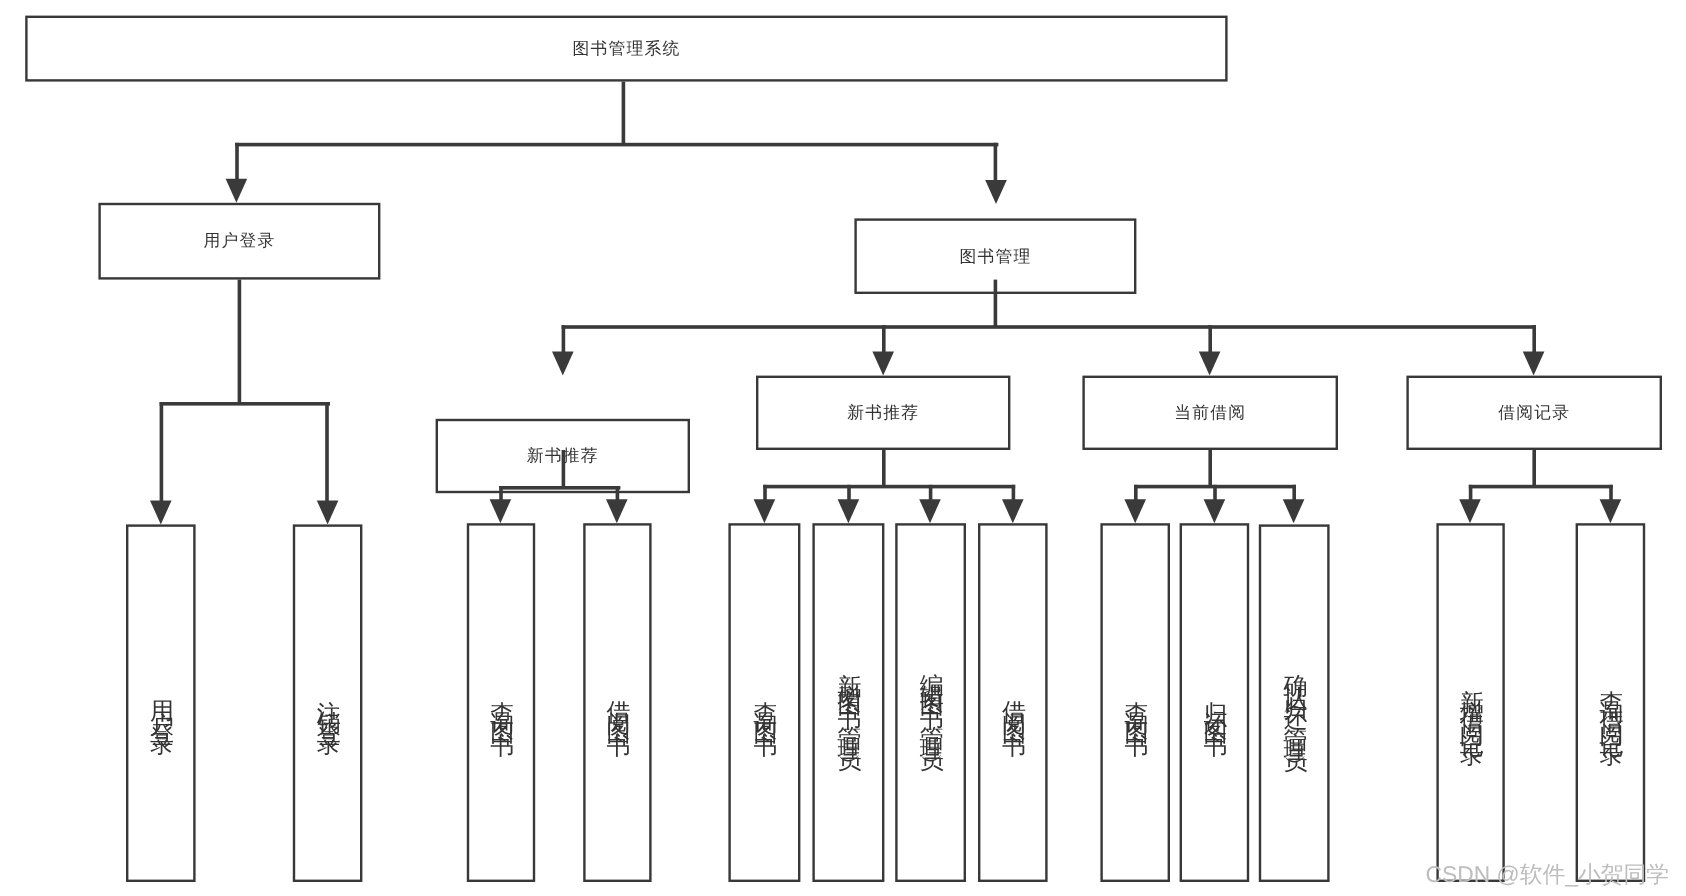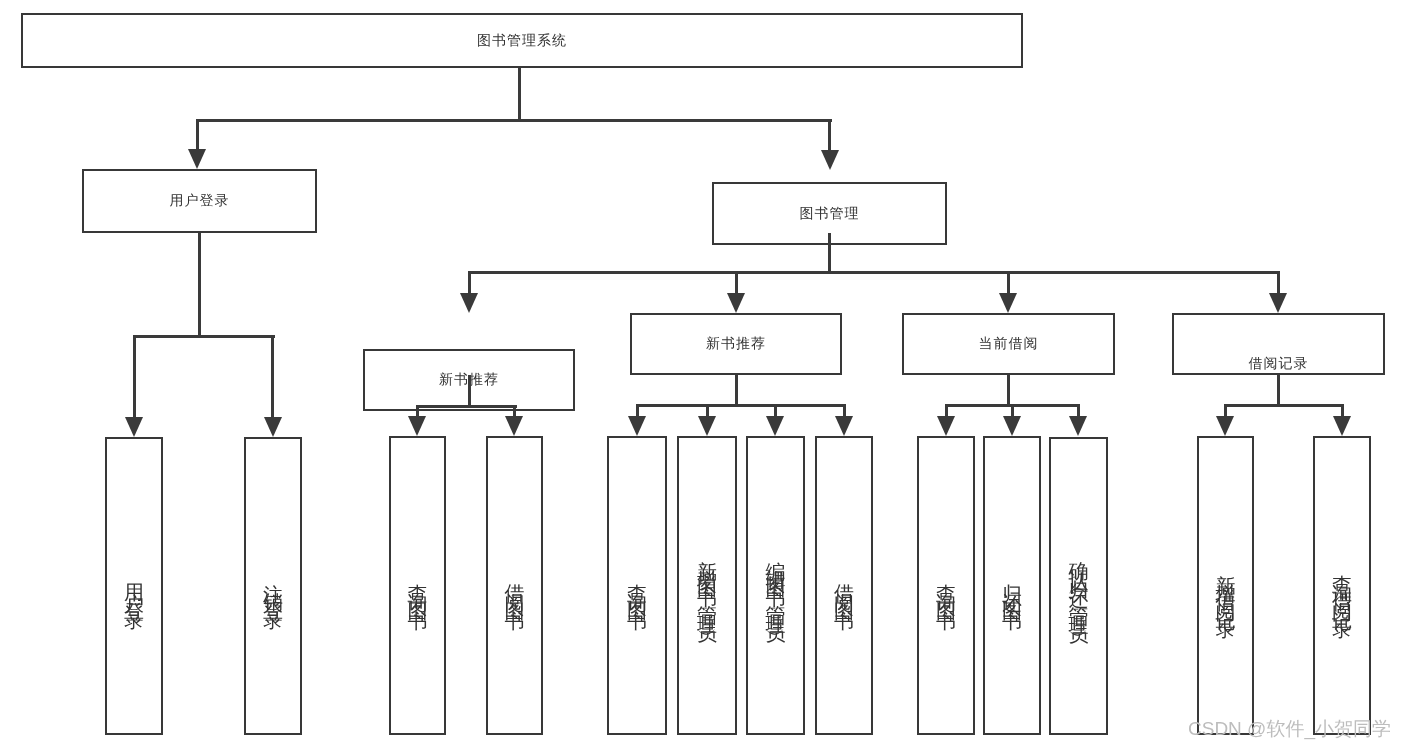--- a/index.html
+++ b/index.html
@@ -71,21 +71,21 @@
 
   <div class="box hbox" style="left:363px; top:313px; width:212px; height:62px;margin-top:36px;">
     <span>新书推荐</span>
   </div>
   <div class="box hbox" style="left:630px; top:313px; width:212px; height:62px;">
     <span>新书推荐</span>
   </div>
   <div class="box hbox" style="left:902px; top:313px; width:213px; height:62px;">
     <span>当前借阅</span>
   </div>
-  <div class="box hbox" style="left:1172px; top:313px; width:213px; height:62px;align-items:flex-end;">
+  <div class="box hbox" style="left:1172px; top:313px; width:213px; height:62px;">
     <span>借阅记录</span>
   </div>
 
   <div class="line" style="left:468px; top:375px; width:3px; height:32px;"></div>
   <div class="line" style="left:416px; top:405px; width:101px; height:3px;"></div>
   <div class="line" style="left:416px; top:405px; width:3px; height:13px;"></div>
   <div class="arrow" style="left:408px; top:416px;"></div>
   <div class="line" style="left:513px; top:405px; width:3px; height:13px;"></div>
   <div class="arrow" style="left:505px; top:416px;"></div>
 

